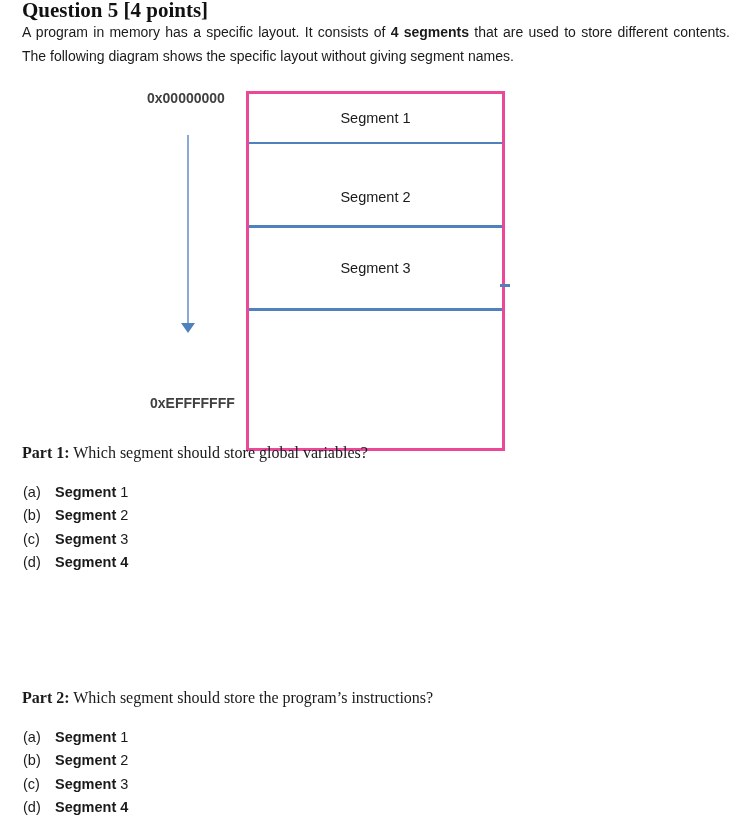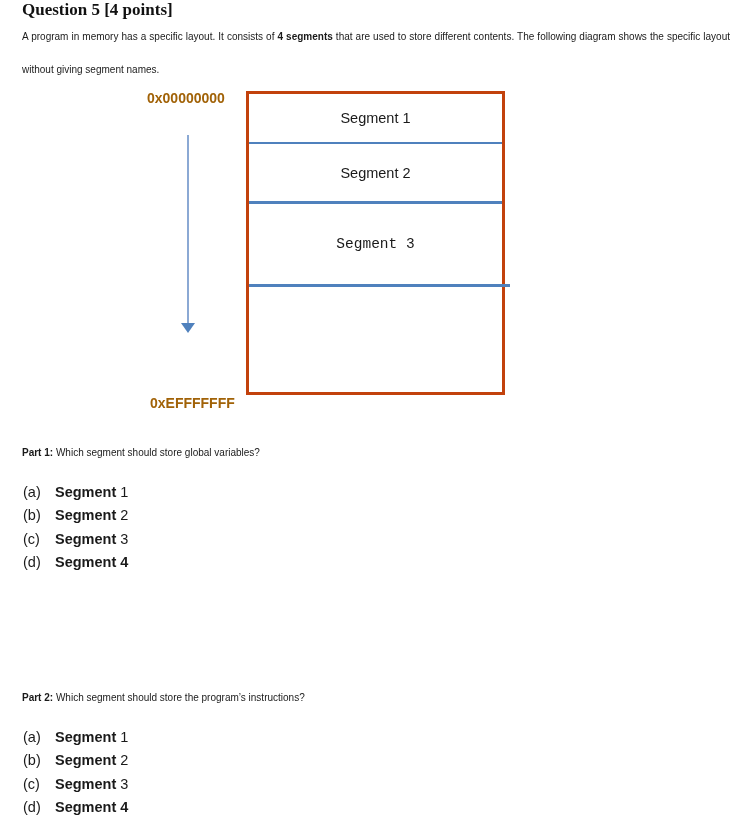--- a/index.html
+++ b/index.html
@@ -12,92 +12,93 @@
     overflow: hidden;
   }
   .abs { position: absolute; }
   .b { font-weight: bold; }
 
   
   #title {
     left: 22px; top: 0px;
     font-family: "Liberation Serif", serif;
     font-weight: bold;
-    font-size: 17px;
+    font-size: 21px;
     line-height: 20px;
     color: #111;
   }
 
   
   #intro {
     left: 22px; top: 20px; width: 708px;
-    font-size: 10px;
-    line-height: 33px;
+    font-size: 14px;
+    line-height: 24px;
     text-align: justify;
   }
 
   
   #addr-top, #addr-bottom {
     font-weight: bold;
     font-size: 14px;
-    color: #a16207;
+    color: #404040;
     white-space: nowrap;
   }
   #addr-top { left: 147px; top: 90px; }
   #addr-bottom { left: 150px; top: 395px; }
 
   #arrow-line {
     left: 187px; top: 135px;
     width: 2px; height: 188px;
     background: #8ba9d4;
   }
   #arrow-head {
     left: 181px; top: 323px;
     width: 0; height: 0;
     border-left: 7px solid transparent;
     border-right: 7px solid transparent;
     border-top: 10px solid #4f81bd;
   }
 
   #mem-box {
     left: 246px; top: 91px;
-    width: 259px; height: 304px;
+    width: 259px; height: 360px;
     box-sizing: border-box;
-    border: 3px solid #c2410c;
+    border: 3px solid #ec4899;
     display: flex;
     flex-direction: column;
     background: #ffffff;
   }
   .seg-row {
     display: flex;
     align-items: center;
     justify-content: center;
     font-size: 14.5px;
     color: #1a1a1a;
   }
   #seg-row-1 { height: 48px; }
-  #seg-row-2 { height: 57px; }
-  #seg-row-3 { height: 80px; font-family: Liberation Mono, monospace; }
+  #seg-row-2 { height: 57px; margin-top: 24px; }
+  #seg-row-3 { height: 80px; }
   #seg-row-4 { flex: 1; }
   .divider { background: #4f81bd; }
   #divider-1 { height: 2px; }
   #divider-2 { height: 3px; }
   #divider-3 { height: 3px; }
   #divider-nub {
     position: absolute;
     top: 190px; right: -8px;
     width: 10px; height: 3px;
     background: #4f81bd;
   }
 
   
   .q {
     left: 22px;
-    font-size: 10px;
+    font-size: 16px;
     line-height: 17px;
+    font-family: Liberation Serif, serif;
   }
   #q1 { top: 444px; }
   #q2 { top: 689px; text-align: center; }
 
   .opts { left: 23px; font-size: 14.5px; }
   #opts1 { top: 481px; }
   #opts2 { top: 726px; }
   .opt-row {
     display: flex;
     height: 23.3px;

